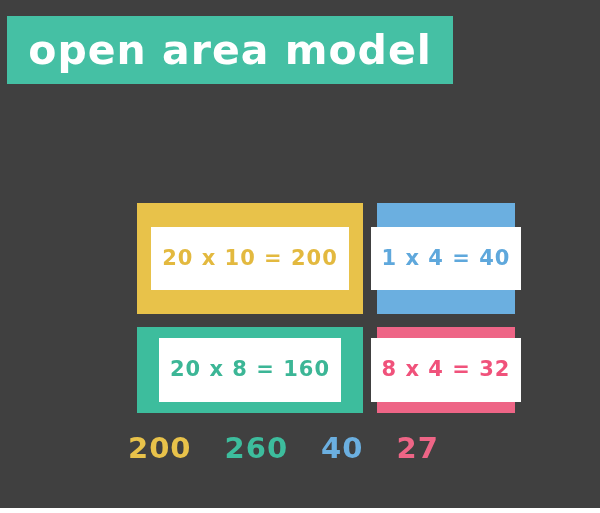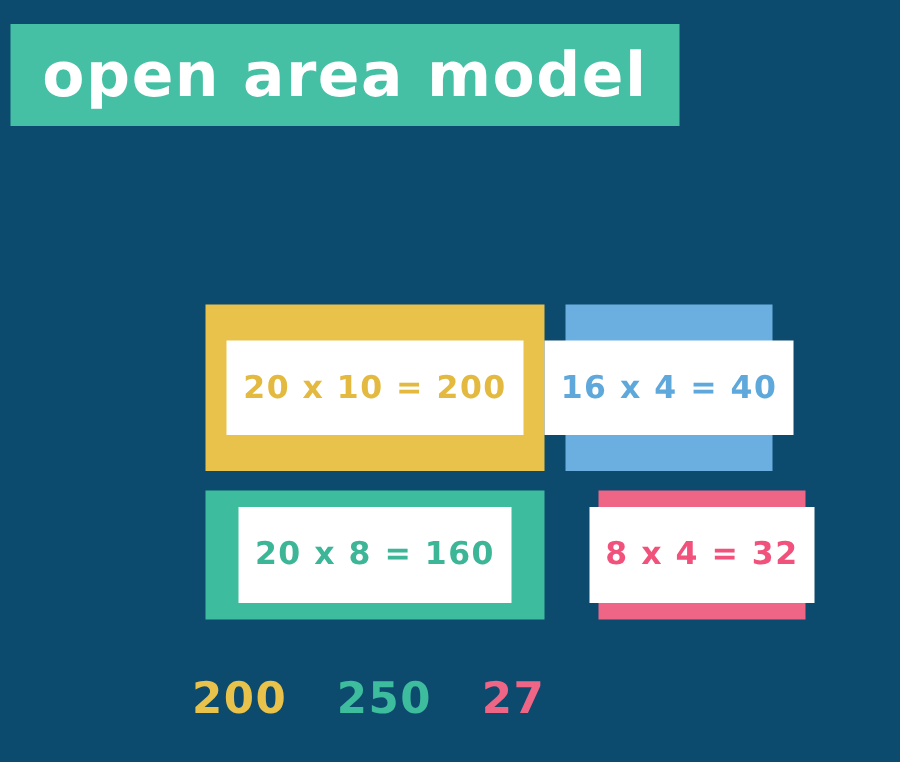--- a/index.html
+++ b/index.html
@@ -3,21 +3,21 @@
 <meta charset="utf-8">
 <style>
   html, body {
     margin: 0;
     padding: 0;
   }
   #stage {
     position: relative;
     width: 600px;
     height: 508px;
-    background: #0c4a6e;
+    background: #404040;
     overflow: hidden;
     font-family: "DejaVu Sans", "Liberation Sans", sans-serif;
   }
   .title-banner {
     position: absolute;
     left: 7px;
     top: 16px;
     width: 446px;
     height: 68px;
     display: flex;
@@ -50,21 +50,20 @@
     white-space: nowrap;
     line-height: 1.2;
   }
   .sums-row {
     position: absolute;
     left: 128px;
     top: 431px;
     display: flex;
     gap: 33px;
     align-items: baseline;
-    margin-top: 17px;
   }
   .sum-value {
     font-size: 29px;
     font-weight: bold;
     letter-spacing: 1px;
   }
 </style>
 </head>
 <body>
 
@@ -72,30 +71,31 @@
 
   <div class="title-banner" style="background-color: rgb(69, 192, 164);">
     <span class="title-text" style="color: rgb(255, 255, 255);">open area model</span>
   </div>
 
   <div class="cell cell-20x10" style="background-color: rgb(232, 194, 74);">
     <span class="eq-box" style="color: rgb(227, 185, 63);">20 x 10 = 200</span>
   </div>
 
   <div class="cell cell-10x4" style="background-color: rgb(107, 175, 224);">
-    <span class="eq-box" style="color: rgb(95, 168, 220);">16 x 4 = 40</span>
+    <span class="eq-box" style="color: rgb(95, 168, 220);">1 x 4 = 40</span>
   </div>
 
   <div class="cell cell-20x8" style="background-color: rgb(61, 189, 157);">
     <span class="eq-box" style="color: rgb(60, 182, 150);">20 x 8 = 160</span>
   </div>
 
-  <div class="cell cell-8x4" style="background-color: rgb(238, 101, 134); margin-left: 22px;">
+  <div class="cell cell-8x4" style="background-color: rgb(238, 101, 134);">
     <span class="eq-box" style="color: rgb(240, 82, 123);">8 x 4 = 32</span>
   </div>
 
   <div class="sums-row">
     <span class="sum-value" style="color: rgb(232, 194, 74);">200</span>
-    <span class="sum-value" style="color: rgb(61, 189, 157);">250</span>
+    <span class="sum-value" style="color: rgb(61, 189, 157);">260</span>
+    <span class="sum-value" style="color: rgb(107, 175, 224);">40</span>
     <span class="sum-value" style="color: rgb(238, 101, 134);">27</span>
   </div>
 
 </div>
 
 </body></html>

